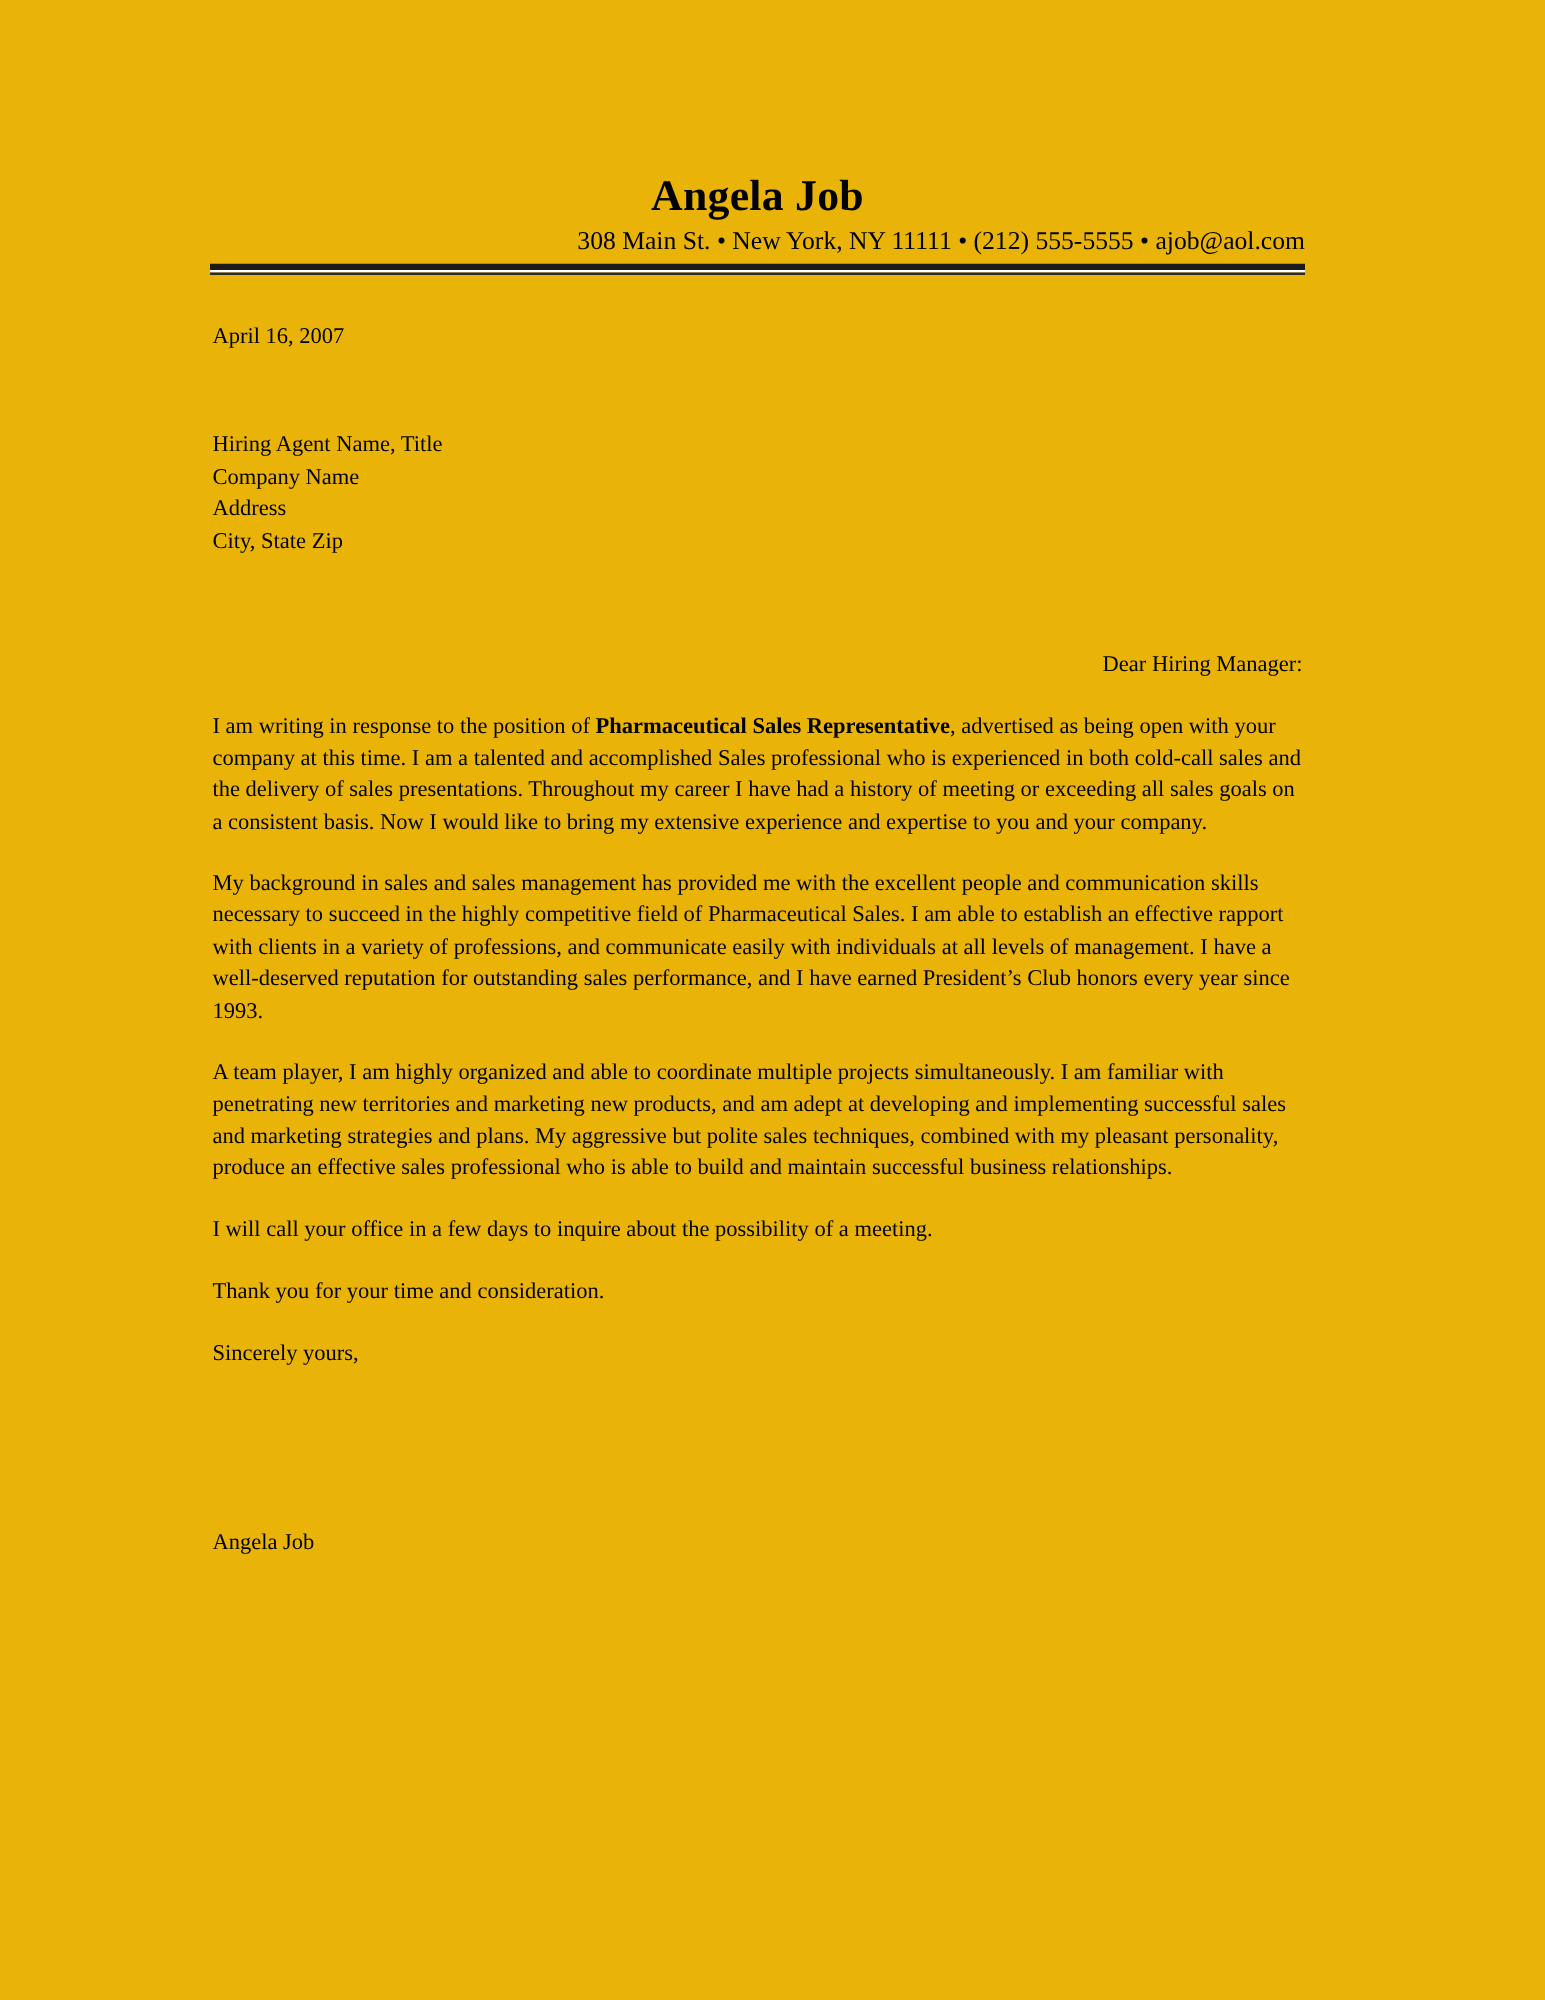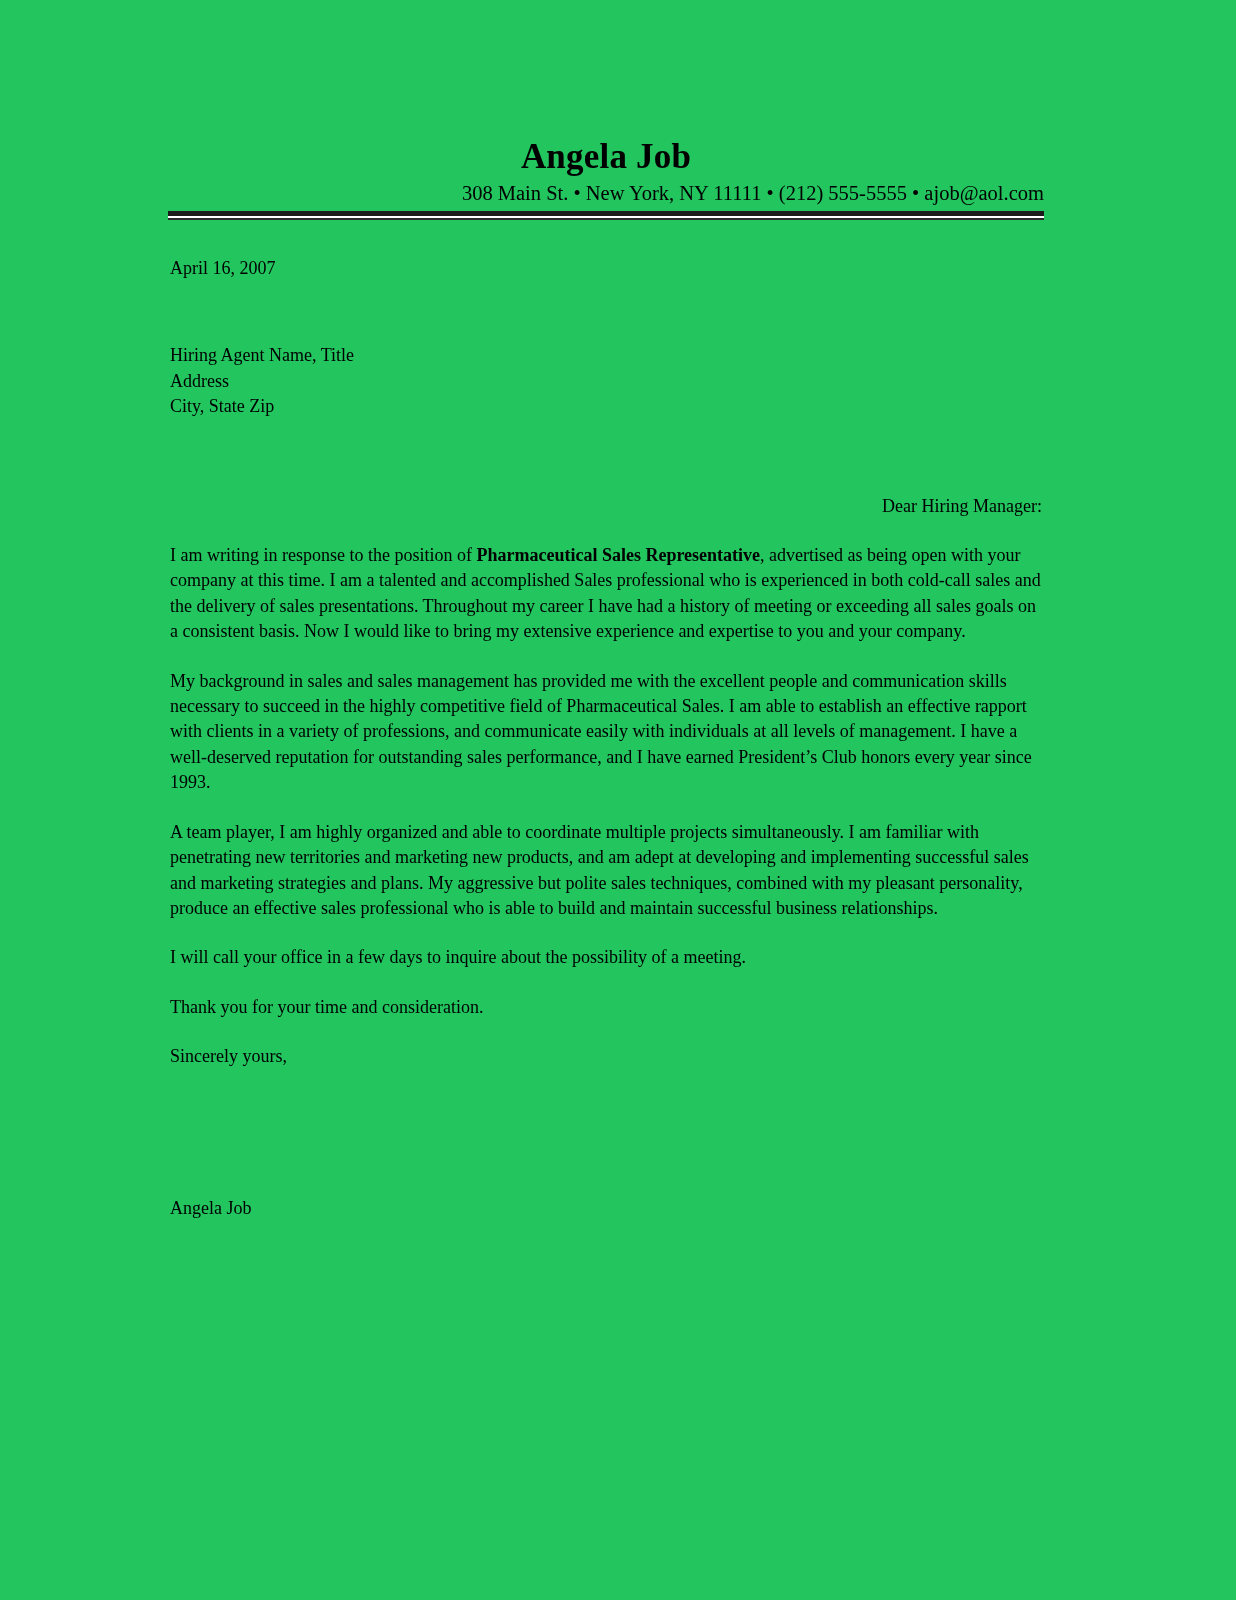--- a/index.html
+++ b/index.html
@@ -13,21 +13,21 @@
     height: 1600px;
     font-family: "Liberation Serif", "DejaVu Serif", serif;
     color: #000000;
     -webkit-font-smoothing: antialiased;
   }
 
   .page {
     position: relative;
     width: 1236px;
     height: 1600px;
-    background: #22c55e;
+    background: #eab308;
     box-sizing: border-box;
   }
 
   
   .letterhead {
     position: absolute;
     left: 168px;
     top: 136px;
     width: 876px;
   }
@@ -123,20 +123,21 @@
       <div class="bar-thin"></div>
     </div>
   </div>
 
   <div class="letter-body">
 
     <div class="date-line">April 16, 2007</div>
 
     <div class="recipient-block">
       <div>Hiring Agent Name, Title</div>
+      <div>Company Name</div>
       <div>Address</div>
       <div>City, State Zip</div>
     </div>
 
     <div class="salutation">Dear Hiring Manager:</div>
 
     <p class="para"><span>I am writing in response to the position of </span><span class="bold-role">Pharmaceutical Sales Representative</span><span>, advertised as being open with your company at this time.  I am a talented and accomplished Sales professional who is experienced in both cold-call sales and the delivery of sales presentations.  Throughout my career I have had a history of meeting or exceeding all sales goals on a consistent basis.  Now I would like to bring my extensive experience and expertise to you and your company.</span></p>
 
     <p class="para">My background in sales and sales management has provided me with the excellent people and communication skills necessary to succeed in the highly competitive field of Pharmaceutical Sales.  I am able to establish an effective rapport with clients in a variety of professions, and communicate easily with individuals at all levels of management.  I have a well-deserved reputation for outstanding sales performance, and I have earned President’s Club honors every year since 1993.</p>
 

